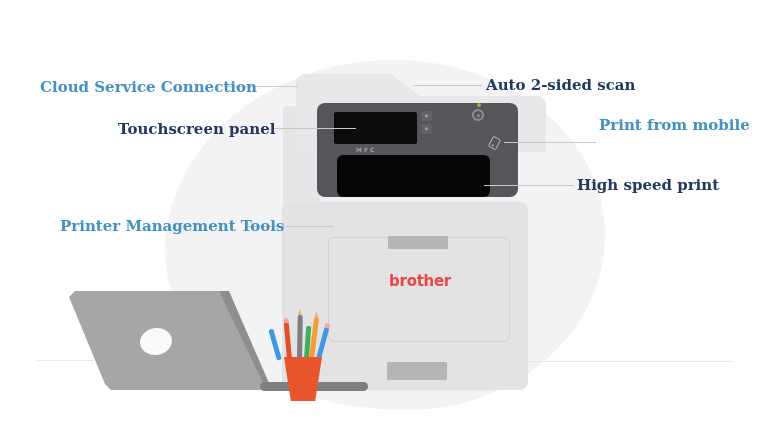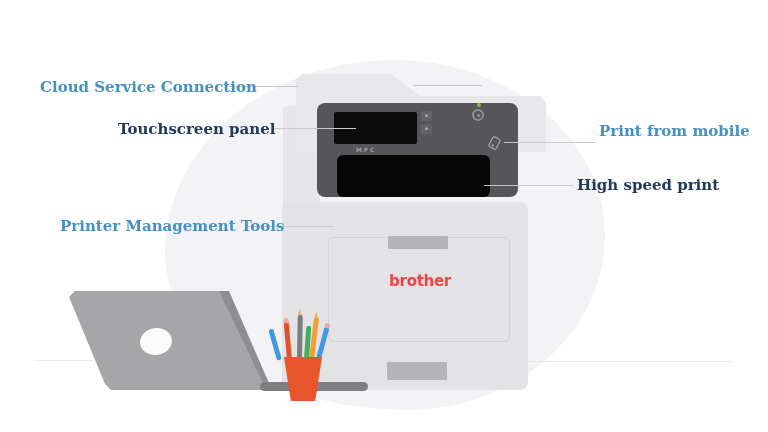--- a/index.html
+++ b/index.html
@@ -88,21 +88,21 @@
   .line-mobile{left:504px;top:142px;width:92px;}
   .line-speed{left:484px;top:185px;width:90px;}
   .line-mgmt{left:248px;top:226px;width:86px;}
 
   .label{font-weight:bold;font-size:15px;line-height:18px;white-space:nowrap;}
   .label-blue{color:#4591c1;}
   .label-navy{color:#213a5c;}
   .lbl-cloud{left:40px;top:78px;width:182px;text-align:left;}
   .lbl-touch{left:118px;top:120px;width:152px;text-align:right;}
   .lbl-auto{left:486px;top:76px;}
-  .lbl-mobile{left:599px;top:122px;}
+  .lbl-mobile{left:599px;top:116px;}
   .lbl-speed{left:577px;top:176px;}
   .lbl-mgmt{left:60px;top:217px;width:183px;text-align:right;}
 </style>
 </head>
 <body>
 
 <div id="stage">
 
   <div class="bg-blob"></div>
   <div class="desk-line desk-left"></div>
@@ -163,17 +163,18 @@
 
   <div class="connector line-cloud"></div>
   <div class="connector line-touch"></div>
   <div class="connector line-auto"></div>
   <div class="connector line-mobile"></div>
   <div class="connector line-speed"></div>
   <div class="connector line-mgmt"></div>
 
   <div class="label label-blue lbl-cloud">Cloud Service Connection</div>
   <div class="label label-navy lbl-touch">Touchscreen panel</div>
+  <div class="label label-navy lbl-auto">Auto 2-sided scan</div>
   <div class="label label-blue lbl-mobile">Print from mobile</div>
   <div class="label label-navy lbl-speed">High speed print</div>
   <div class="label label-blue lbl-mgmt">Printer Management Tools</div>
 
 </div>
 
 </body></html>

